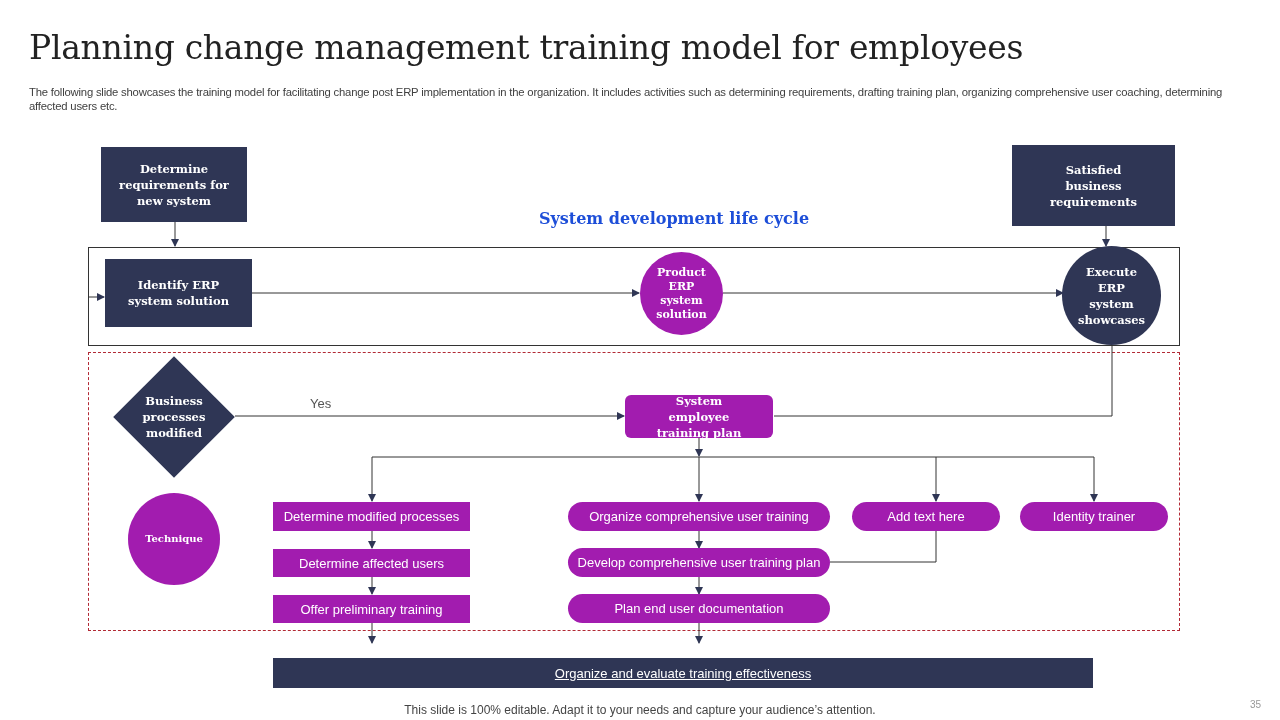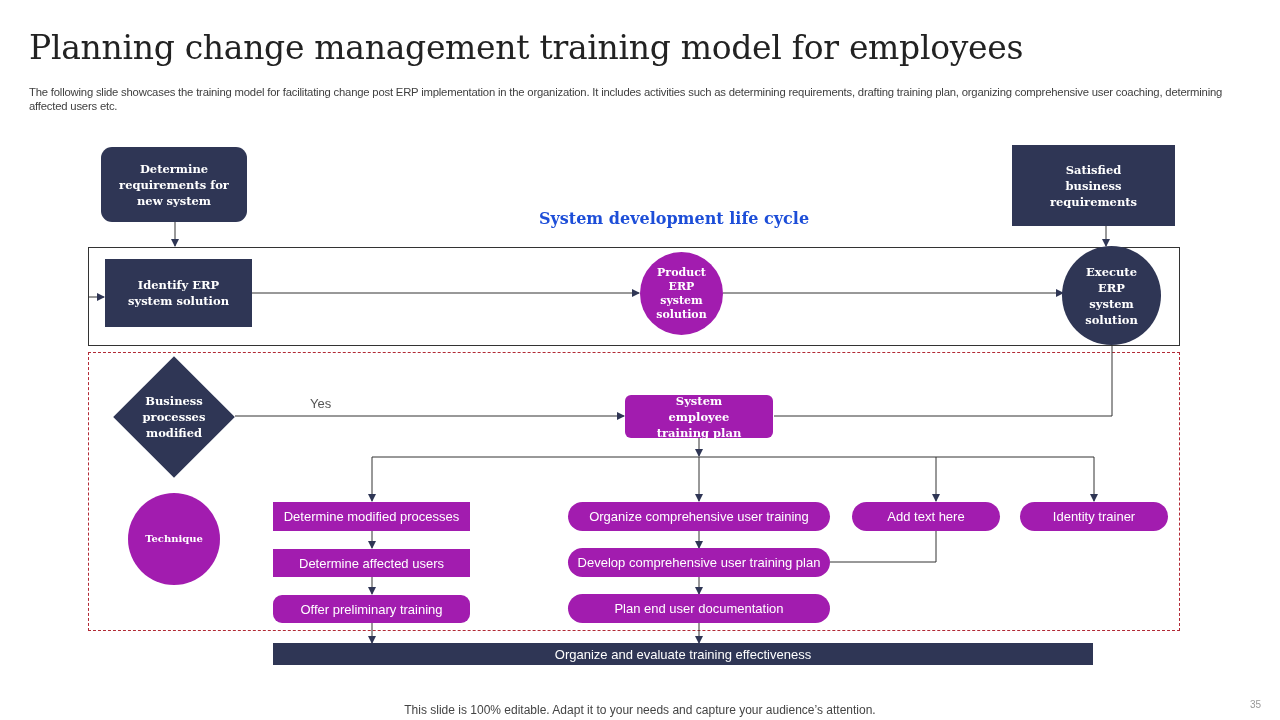--- a/index.html
+++ b/index.html
@@ -108,35 +108,35 @@
     <line x1="372" y1="623" x2="372" y2="643" marker-end="url(#arr)"></line>
 
     <line x1="699" y1="531" x2="699" y2="548" marker-end="url(#arr)"></line>
     <line x1="699" y1="577" x2="699" y2="594" marker-end="url(#arr)"></line>
     <line x1="699" y1="623" x2="699" y2="643" marker-end="url(#arr)"></line>
 
     <polyline points="936,531 936,562 830,562"></polyline>
   </g>
 </svg>
 
-<div class="node navy serif" style="left:101px; top:147px; width:146px; height:75px;border-radius:11px;">
+<div class="node navy serif" style="left:101px; top:147px; width:146px; height:75px;">
   <span style="padding:0 14px;">Determine requirements for new system</span>
 </div>
 <div class="node navy serif" style="left:1012px; top:145px; width:163px; height:81px;">
   <span style="padding:0 34px;">Satisfied business requirements</span>
 </div>
 
 <div class="node navy serif" style="left:105px; top:259px; width:147px; height:68px;">
   <span style="padding:0 18px;">Identify ERP system solution</span>
 </div>
 <div class="node wine serif circle" style="left:640px; top:252px; width:83px; height:83px; font-size:11px; line-height:14px;">
   <span style="padding:0 6px;">Product ERP system solution</span>
 </div>
 <div class="node navy serif circle" style="left:1062px; top:246px; width:99px; height:99px;">
-  <span style="padding:0 12px;">Execute ERP system solution</span>
+  <span style="padding:0 12px;">Execute ERP system showcases</span>
 </div>
 
 <div class="diamond-wrap">
   <div class="diamond-shape"></div>
   <div class="diamond-text serif" style="padding:0 28px;">Business processes modified</div>
 </div>
 <div class="yes-label">Yes</div>
 
 <div class="node wine serif rounded" style="left:625px; top:395px; width:148px; height:43px;">
   <span style="padding:0 20px;">System employee training plan</span>
@@ -145,39 +145,39 @@
 <div class="node wine serif circle" style="left:128px; top:493px; width:92px; height:92px; font-size:10px;">
   <span>Technique</span>
 </div>
 
 <div class="node wine sans" style="left:273px; top:502px; width:197px; height:29px;">
   <span>Determine modified processes</span>
 </div>
 <div class="node wine sans" style="left:273px; top:549px; width:197px; height:28px;">
   <span>Determine affected users</span>
 </div>
-<div class="node wine sans" style="left:273px; top:595px; width:197px; height:28px;border-radius:9px;">
+<div class="node wine sans" style="left:273px; top:595px; width:197px; height:28px;">
   <span>Offer preliminary training</span>
 </div>
 
 <div class="node wine sans pill" style="left:568px; top:502px; width:262px; height:29px;">
   <span>Organize comprehensive user training</span>
 </div>
 <div class="node wine sans pill" style="left:568px; top:548px; width:262px; height:29px;">
   <span>Develop comprehensive user training plan</span>
 </div>
 <div class="node wine sans pill" style="left:568px; top:594px; width:262px; height:29px;">
   <span>Plan end user documentation</span>
 </div>
 
 <div class="node wine sans pill" style="left:852px; top:502px; width:148px; height:29px;">
   <span>Add text here</span>
 </div>
 <div class="node wine sans pill" style="left:1020px; top:502px; width:148px; height:29px;">
   <span>Identity trainer</span>
 </div>
 
-<div class="node navy sans" style="left:273px; top:643px; width:820px; height:22px;">
+<div class="node navy sans" style="left:273px; top:658px; width:820px; height:30px;text-decoration:underline;">
   <span>Organize and evaluate training effectiveness</span>
 </div>
 
 <div class="footer">This slide is 100% editable. Adapt it to your needs and capture your audience’s attention.</div>
 <div class="page-num">35</div>
 
 </body></html>

